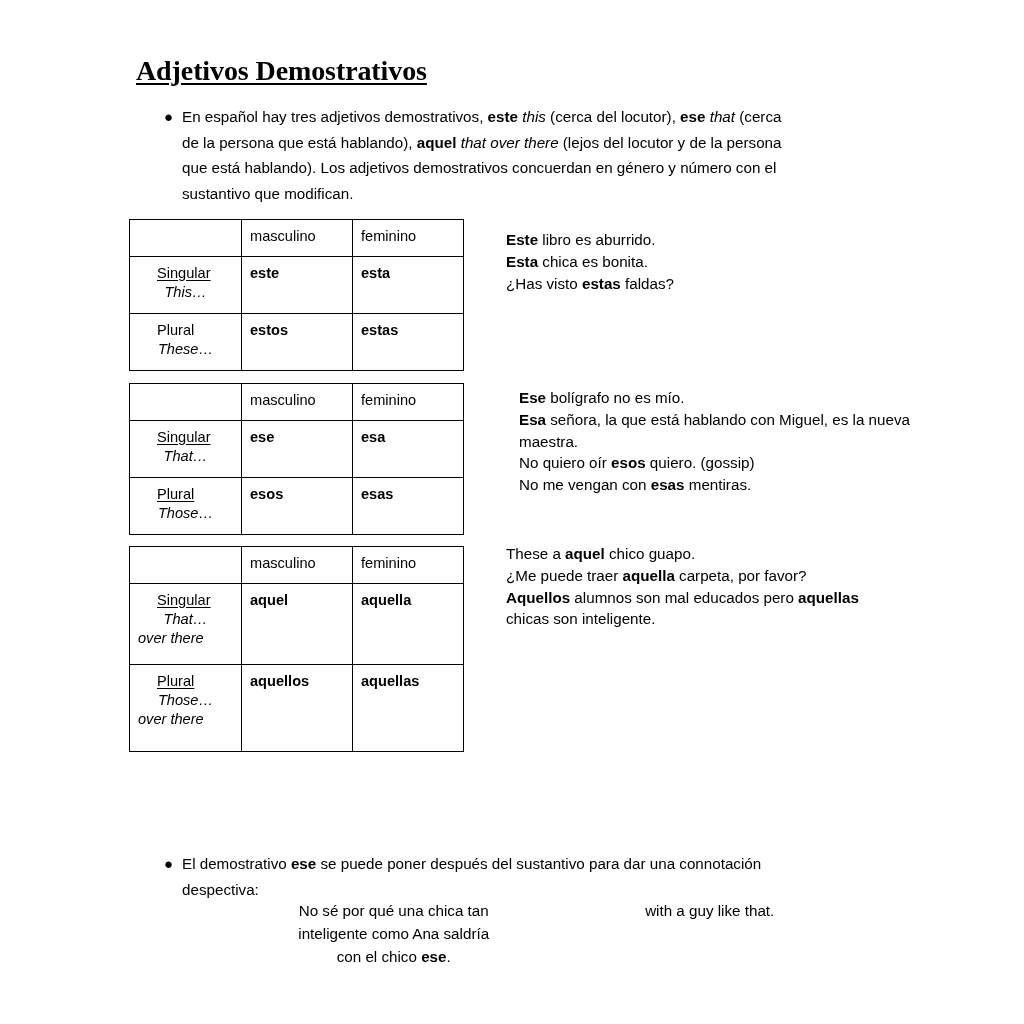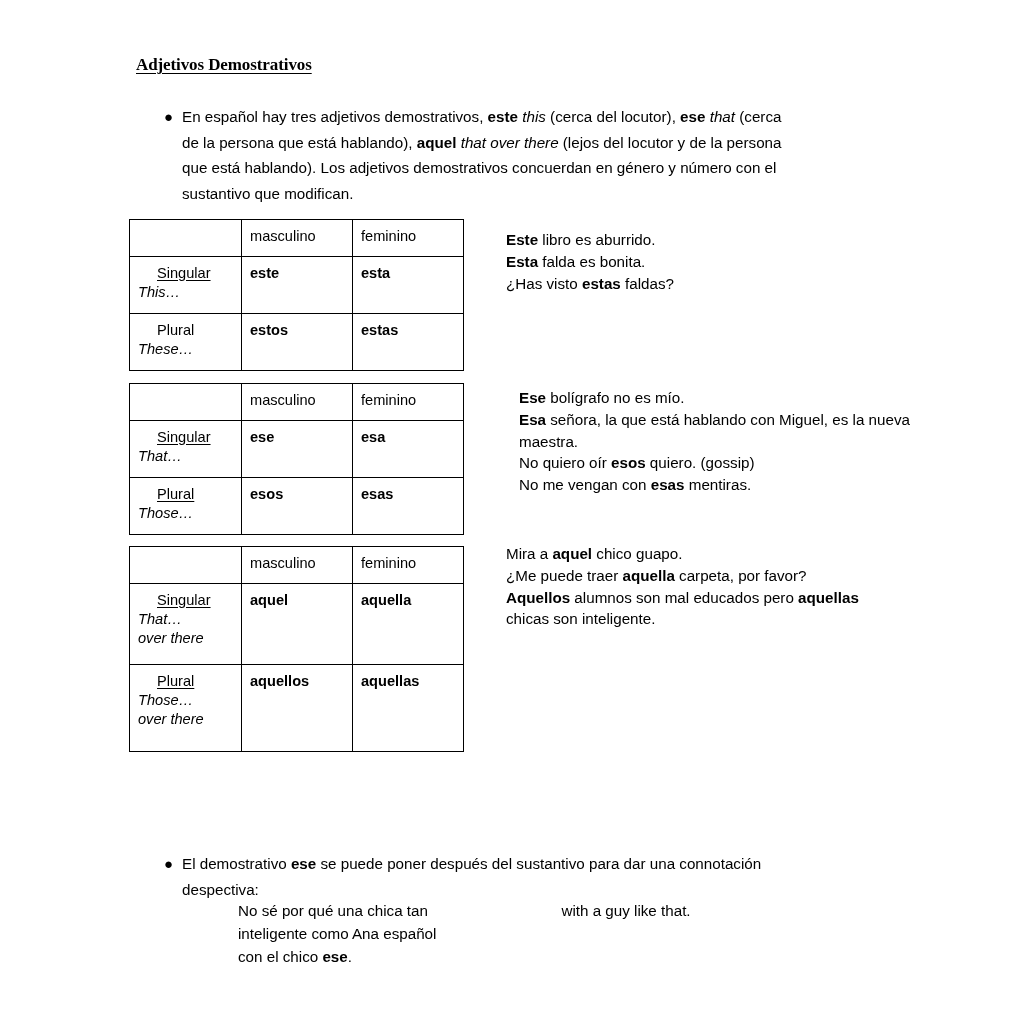--- a/index.html
+++ b/index.html
@@ -23,21 +23,21 @@
     overflow: hidden;
   }
 
   
   .doc-title {
     position: absolute;
     left: 136px;
     top: 55px;
     font-family: "Liberation Serif", serif;
     font-weight: bold;
-    font-size: 17px;
+    font-size: 28px;
     letter-spacing: -0.1px;
     text-decoration: underline;
     text-underline-offset: 3px;
     white-space: nowrap;
   }
 
   
   .bullet-block {
     position: absolute;
     display: flex;
@@ -102,20 +102,21 @@
   }
   .row-label-num.underlined {
     text-decoration: underline;
     text-underline-offset: 2px;
   }
   .row-label-en {
     display: block;
     font-style: italic;
     font-size: 14.6px;
     line-height: 19px;
+    text-align: center;
   }
   .row-label-en2 {
     display: block;
     font-style: italic;
     font-size: 14.6px;
     line-height: 19px;
   }
   td.form-cell {
     font-weight: bold;
     font-size: 15.2px;
@@ -150,20 +151,21 @@
   #ex-aquel { left: 458px; top: 543px; width: 400px; }
 
   
   .trans-example {
     position: absolute;
     left: 238px;
     top: 899px;
     width: 620px;
     display: flex;
     gap: 12px;
+    text-align: center;
   }
   .trans-col {
     font-size: 15.2px;
     line-height: 23px;
   }
   .trans-col.es { width: 315px; }
   .trans-col.en { width: 300px; }
   .trans-col .t-line { display: block; }
 </style>
 </head>
@@ -253,46 +255,46 @@
         <span class="row-label-en2">over there</span>
       </td>
       <td class="masc-col form-cell">aquellos</td>
       <td class="fem-col form-cell">aquellas</td>
     </tr>
   </tbody>
     </table>
 
   <div class="examples" id="ex-este">
       <span class="ex-line"><span style="font-weight: bold;">Este</span><span> libro es aburrido.</span></span>
-      <span class="ex-line"><span style="font-weight: bold;">Esta</span><span> falda es bonita.</span></span>
+      <span class="ex-line"><span style="font-weight: bold;">Esta</span><span> chica es bonita.</span></span>
       <span class="ex-line"><span>¿Has visto </span><span style="font-weight: bold;">estas</span><span> faldas?</span></span>
     </div>
 
   <div class="examples" id="ex-ese">
       <span class="ex-line"><span style="font-weight: bold;">Ese</span><span> bolígrafo no es mío.</span></span>
       <span class="ex-line"><span style="font-weight: bold;">Esa</span><span> señora, la que está hablando con Miguel, es la nueva maestra.</span></span>
       <span class="ex-line"><span>No quiero oír </span><span style="font-weight: bold;">esos</span><span> quiero. (gossip)</span></span>
       <span class="ex-line"><span>No me vengan con </span><span style="font-weight: bold;">esas</span><span> mentiras.</span></span>
     </div>
 
   <div class="examples" id="ex-aquel">
-      <span class="ex-line"><span>Mira a </span><span style="font-weight: bold;">aquel</span><span> chico guapo.</span></span>
+      <span class="ex-line"><span>These a </span><span style="font-weight: bold;">aquel</span><span> chico guapo.</span></span>
       <span class="ex-line"><span>¿Me puede traer </span><span style="font-weight: bold;">aquella</span><span> carpeta, por favor?</span></span>
       <span class="ex-line"><span style="font-weight: bold;">Aquellos</span><span> alumnos son mal educados pero </span><span style="font-weight: bold;">aquellas</span><span> chicas son inteligente.</span></span>
     </div>
 
   <div class="bullet-block" id="ese-note-block">
     <span class="bullet-dot">●</span>
     <span class="bullet-body"><span>El demostrativo </span><span style="font-weight: bold;">ese</span><span> se puede poner después del sustantivo para dar una connotación despectiva:</span></span>
   </div>
 
   <div class="trans-example">
     <div class="trans-col es">
         <span class="t-line"><span>No sé por qué una chica tan</span></span>
-        <span class="t-line"><span>inteligente como Ana español</span></span>
+        <span class="t-line"><span>inteligente como Ana saldría</span></span>
         <span class="t-line"><span>con el chico </span><span style="font-weight: bold;">ese</span><span>.</span></span>
       </div>
     <div class="trans-col en">
         <span class="t-line"><span>with a guy like that.</span></span>
       </div>
   </div>
 
 </div>
 
 </body></html>

